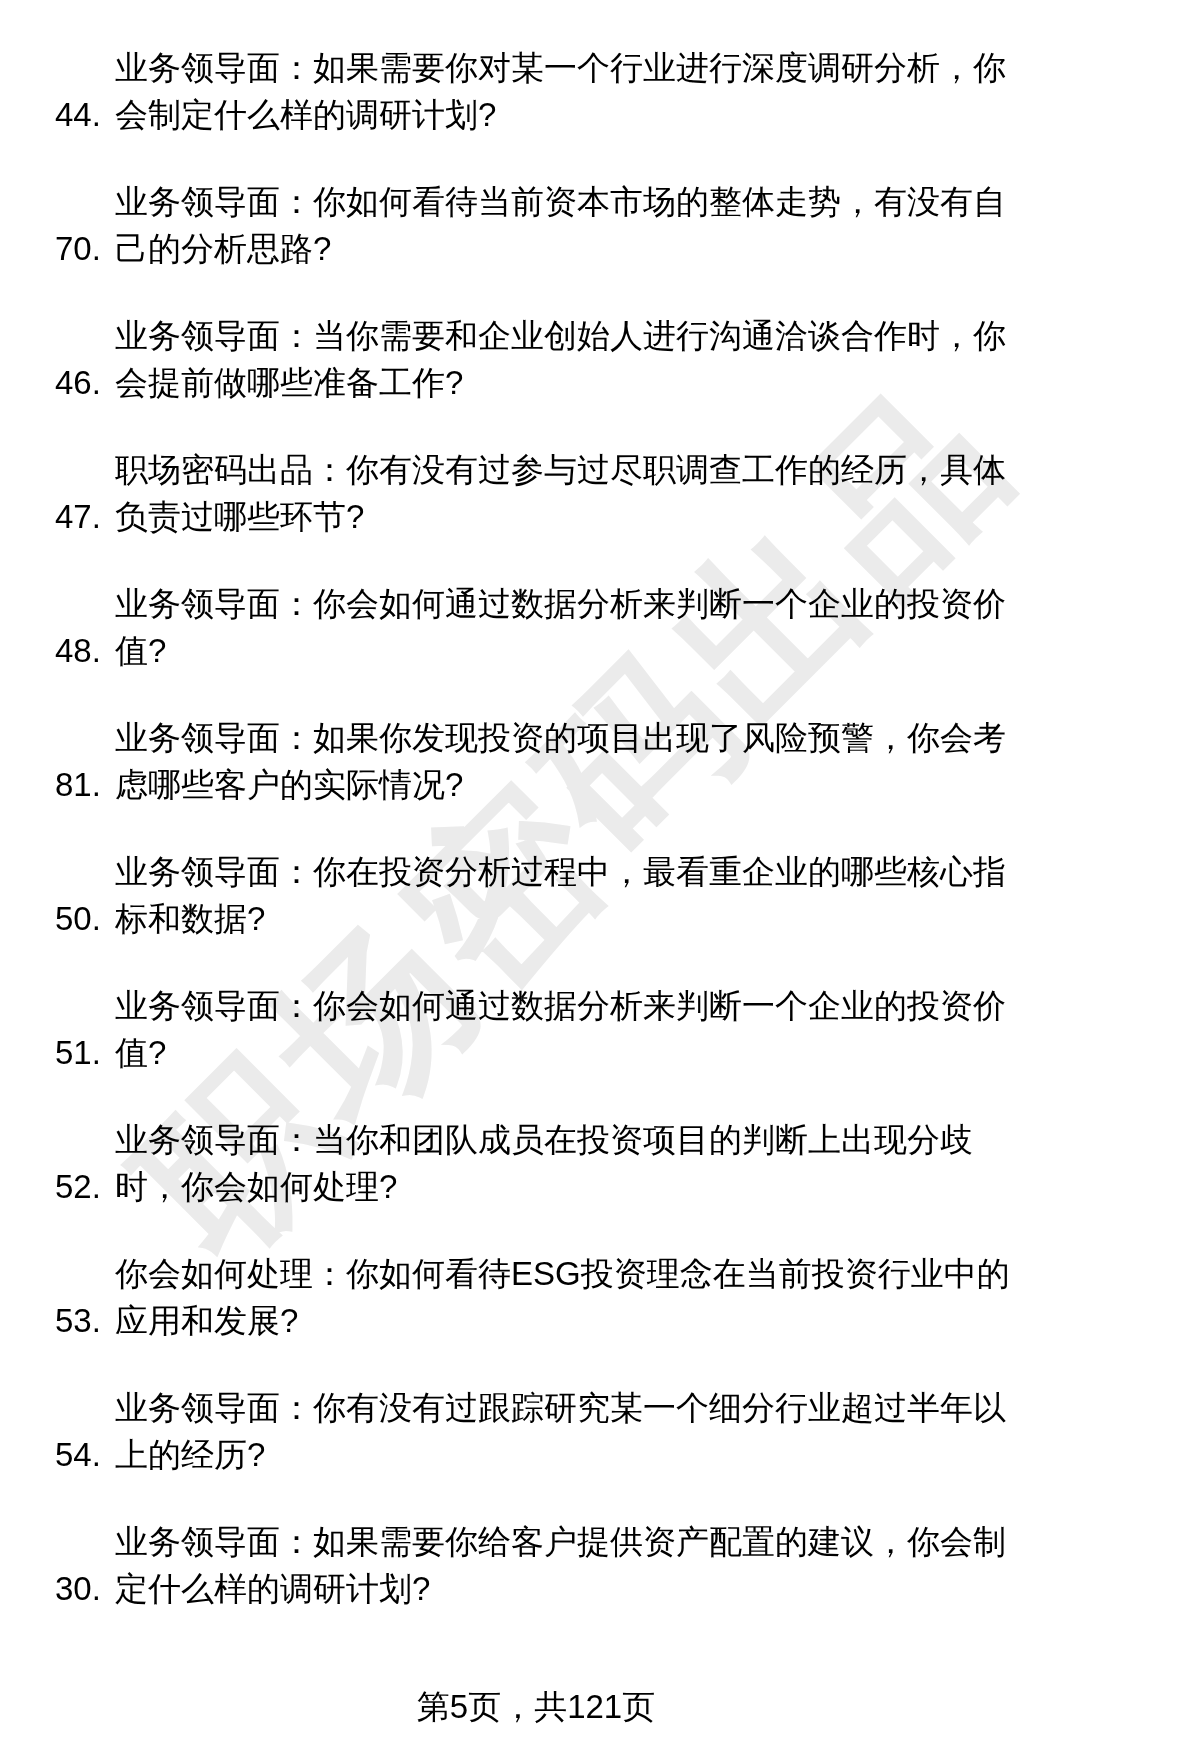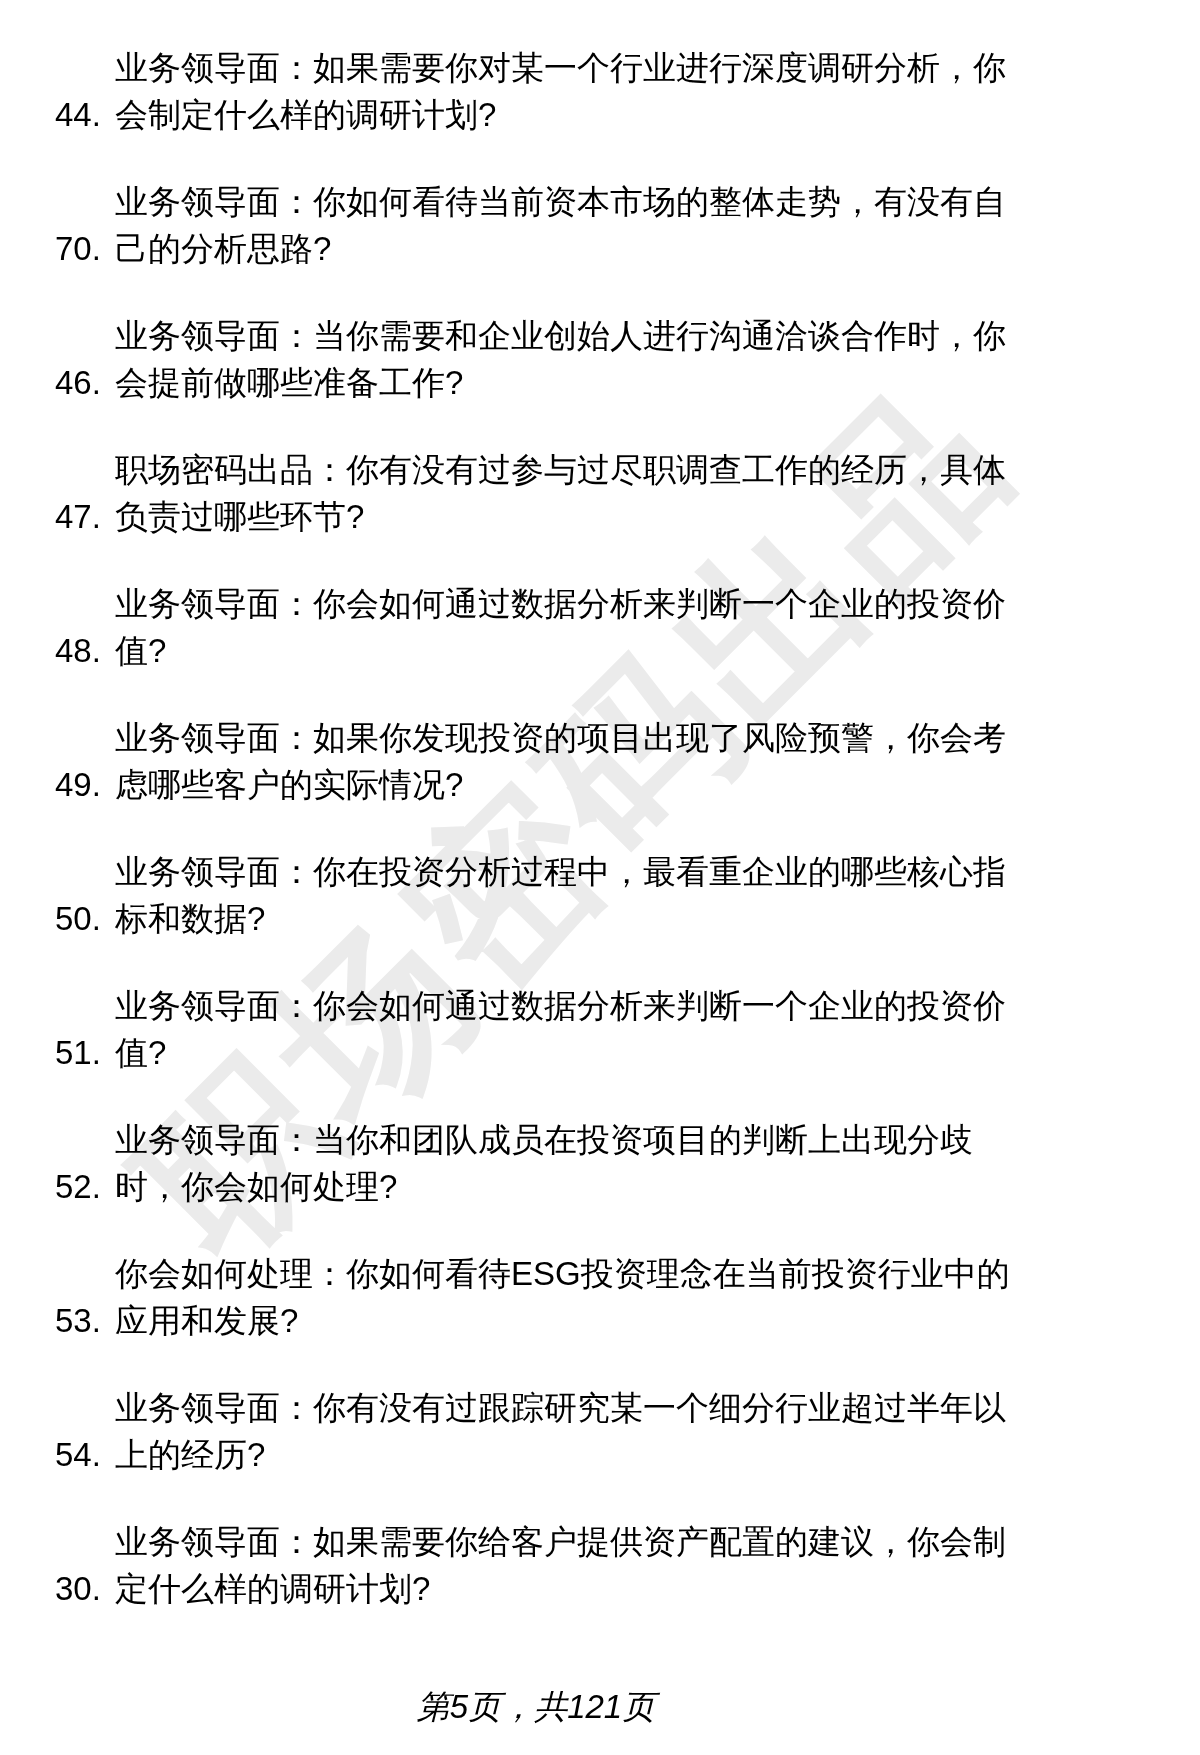--- a/index.html
+++ b/index.html
@@ -49,21 +49,20 @@
   }
   .footer {
     position: absolute;
     left: 0;
     top: 1683px;
     width: 1072px;
     text-align: center;
     font-size: 33px;
     line-height: 47px;
     z-index: 1;
-    font-style: italic;
   }
 </style>
 </head>
 <body>
 
 <div class="watermark">职场密码出品</div>
 
 <div class="content">
 
   <div class="item">
@@ -85,21 +84,21 @@
     <span class="num">47.</span>
     <span class="txt">职场密码出品：你有没有过参与过尽职调查工作的经历，具体负责过哪些环节?</span>
   </div>
 
   <div class="item">
     <span class="num">48.</span>
     <span class="txt">业务领导面：你会如何通过数据分析来判断一个企业的投资价值?</span>
   </div>
 
   <div class="item">
-    <span class="num">49.</span>
+    <span class="num">81.</span>
     <span class="txt">业务领导面：如果你发现投资的项目出现了风险预警，你会考虑哪些客户的实际情况?</span>
   </div>
 
   <div class="item">
     <span class="num">50.</span>
     <span class="txt">业务领导面：你在投资分析过程中，最看重企业的哪些核心指标和数据?</span>
   </div>
 
   <div class="item">
     <span class="num">51.</span>

